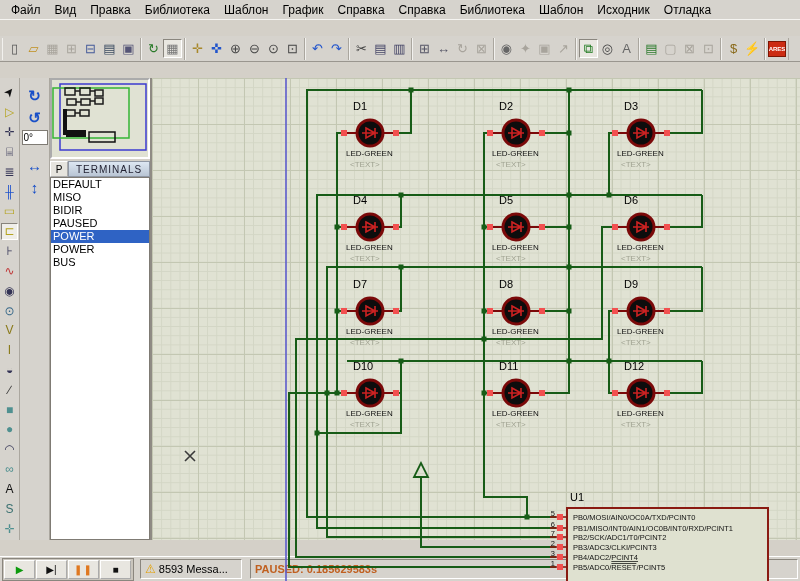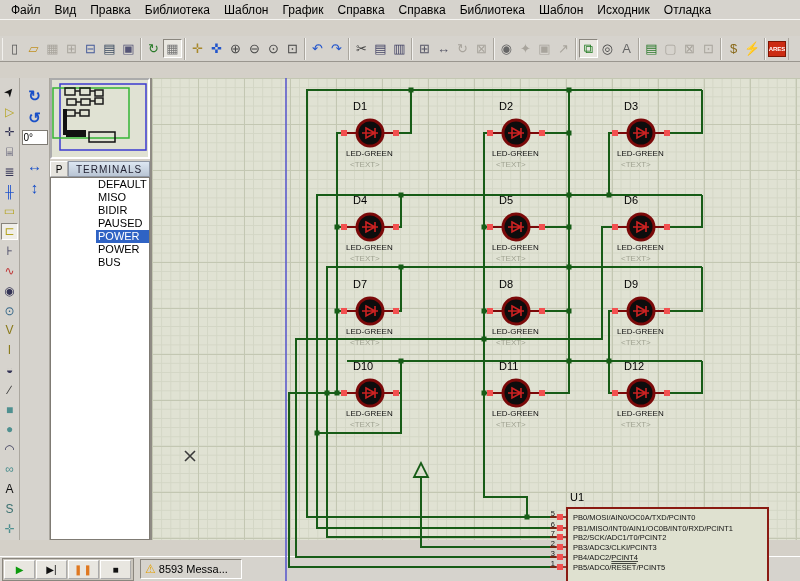--- a/index.html
+++ b/index.html
@@ -29,21 +29,21 @@
   .or-btn{width:20px;height:20px;display:flex;align-items:center;justify-content:center;font-size:15px;font-weight:bold;color:#1a50c8;margin-bottom:2px;}
   .or-input{width:22px;height:13px;font-size:10px;border:1px solid #7f7b74;background:#fff;padding:0 1px;font-family:"Liberation Sans",sans-serif;}
   .or-gap{height:10px;}
 
   .panel-col{width:100px;display:flex;flex-direction:column;flex:0 0 auto;border-right:2px solid #8f8b84;}
   .minimap{height:81px;background:#e0e2d3;border:2px inset #fff;box-sizing:border-box;flex:0 0 auto;}
   .selector-head{height:16px;display:flex;align-items:stretch;background:#d6d3cd;flex:0 0 auto;margin-top:2px;}
   .pick-btn{width:16px;background:#e6e4de;border:1px outset #fff;font-size:10px;display:flex;align-items:center;justify-content:center;}
   .selector-title{flex:1;background:linear-gradient(#dde7f2,#b9c5d4);border:1px solid #8f97a4;display:flex;align-items:center;justify-content:center;font-size:10px;letter-spacing:1px;color:#223;}
   .selector-list{flex:1;background:#fff;border:1px solid #7f7b74;overflow:hidden;font-size:11px;}
-  .sel-item{height:13px;line-height:13px;padding-left:2px;color:#000;white-space:nowrap;margin-left:45px;}
+  .sel-item{height:13px;line-height:13px;padding-left:2px;color:#000;white-space:nowrap;}
   .sel-item.selected{background:#2f63c4;color:#fff;}
 
   
   .canvas{flex:1;position:relative;background-color:#e0e2d3;
     background-image:
       linear-gradient(to right,#c3c7b2 1px,transparent 1px),
       linear-gradient(to bottom,#c3c7b2 1px,transparent 1px),
       linear-gradient(to right,#d3d6c5 1px,transparent 1px),
       linear-gradient(to bottom,#d3d6c5 1px,transparent 1px);
     background-size:46px 46px,46px 46px,9.2px 9.2px,9.2px 9.2px;}
@@ -441,14 +441,17 @@
     <div class="sim-group">
       <div class="sim-btn" style="color:#0d9a0d">▶</div>
       <div class="sim-btn" style="color:#111">▶|</div>
       <div class="sim-btn" style="color:#e07820;letter-spacing:1px">❚❚</div>
       <div class="sim-btn" style="color:#111">■</div>
     </div>
     <div class="sb-panel sb-msg">
       <span class="warn-tri">⚠</span>
       <span>8593 Messa...</span>
     </div>
+    <div class="sb-panel sb-paused">
+      <span>PAUSED: 0.185629583s</span>
+    </div>
   </div>
 </div>
 
 </body></html>

